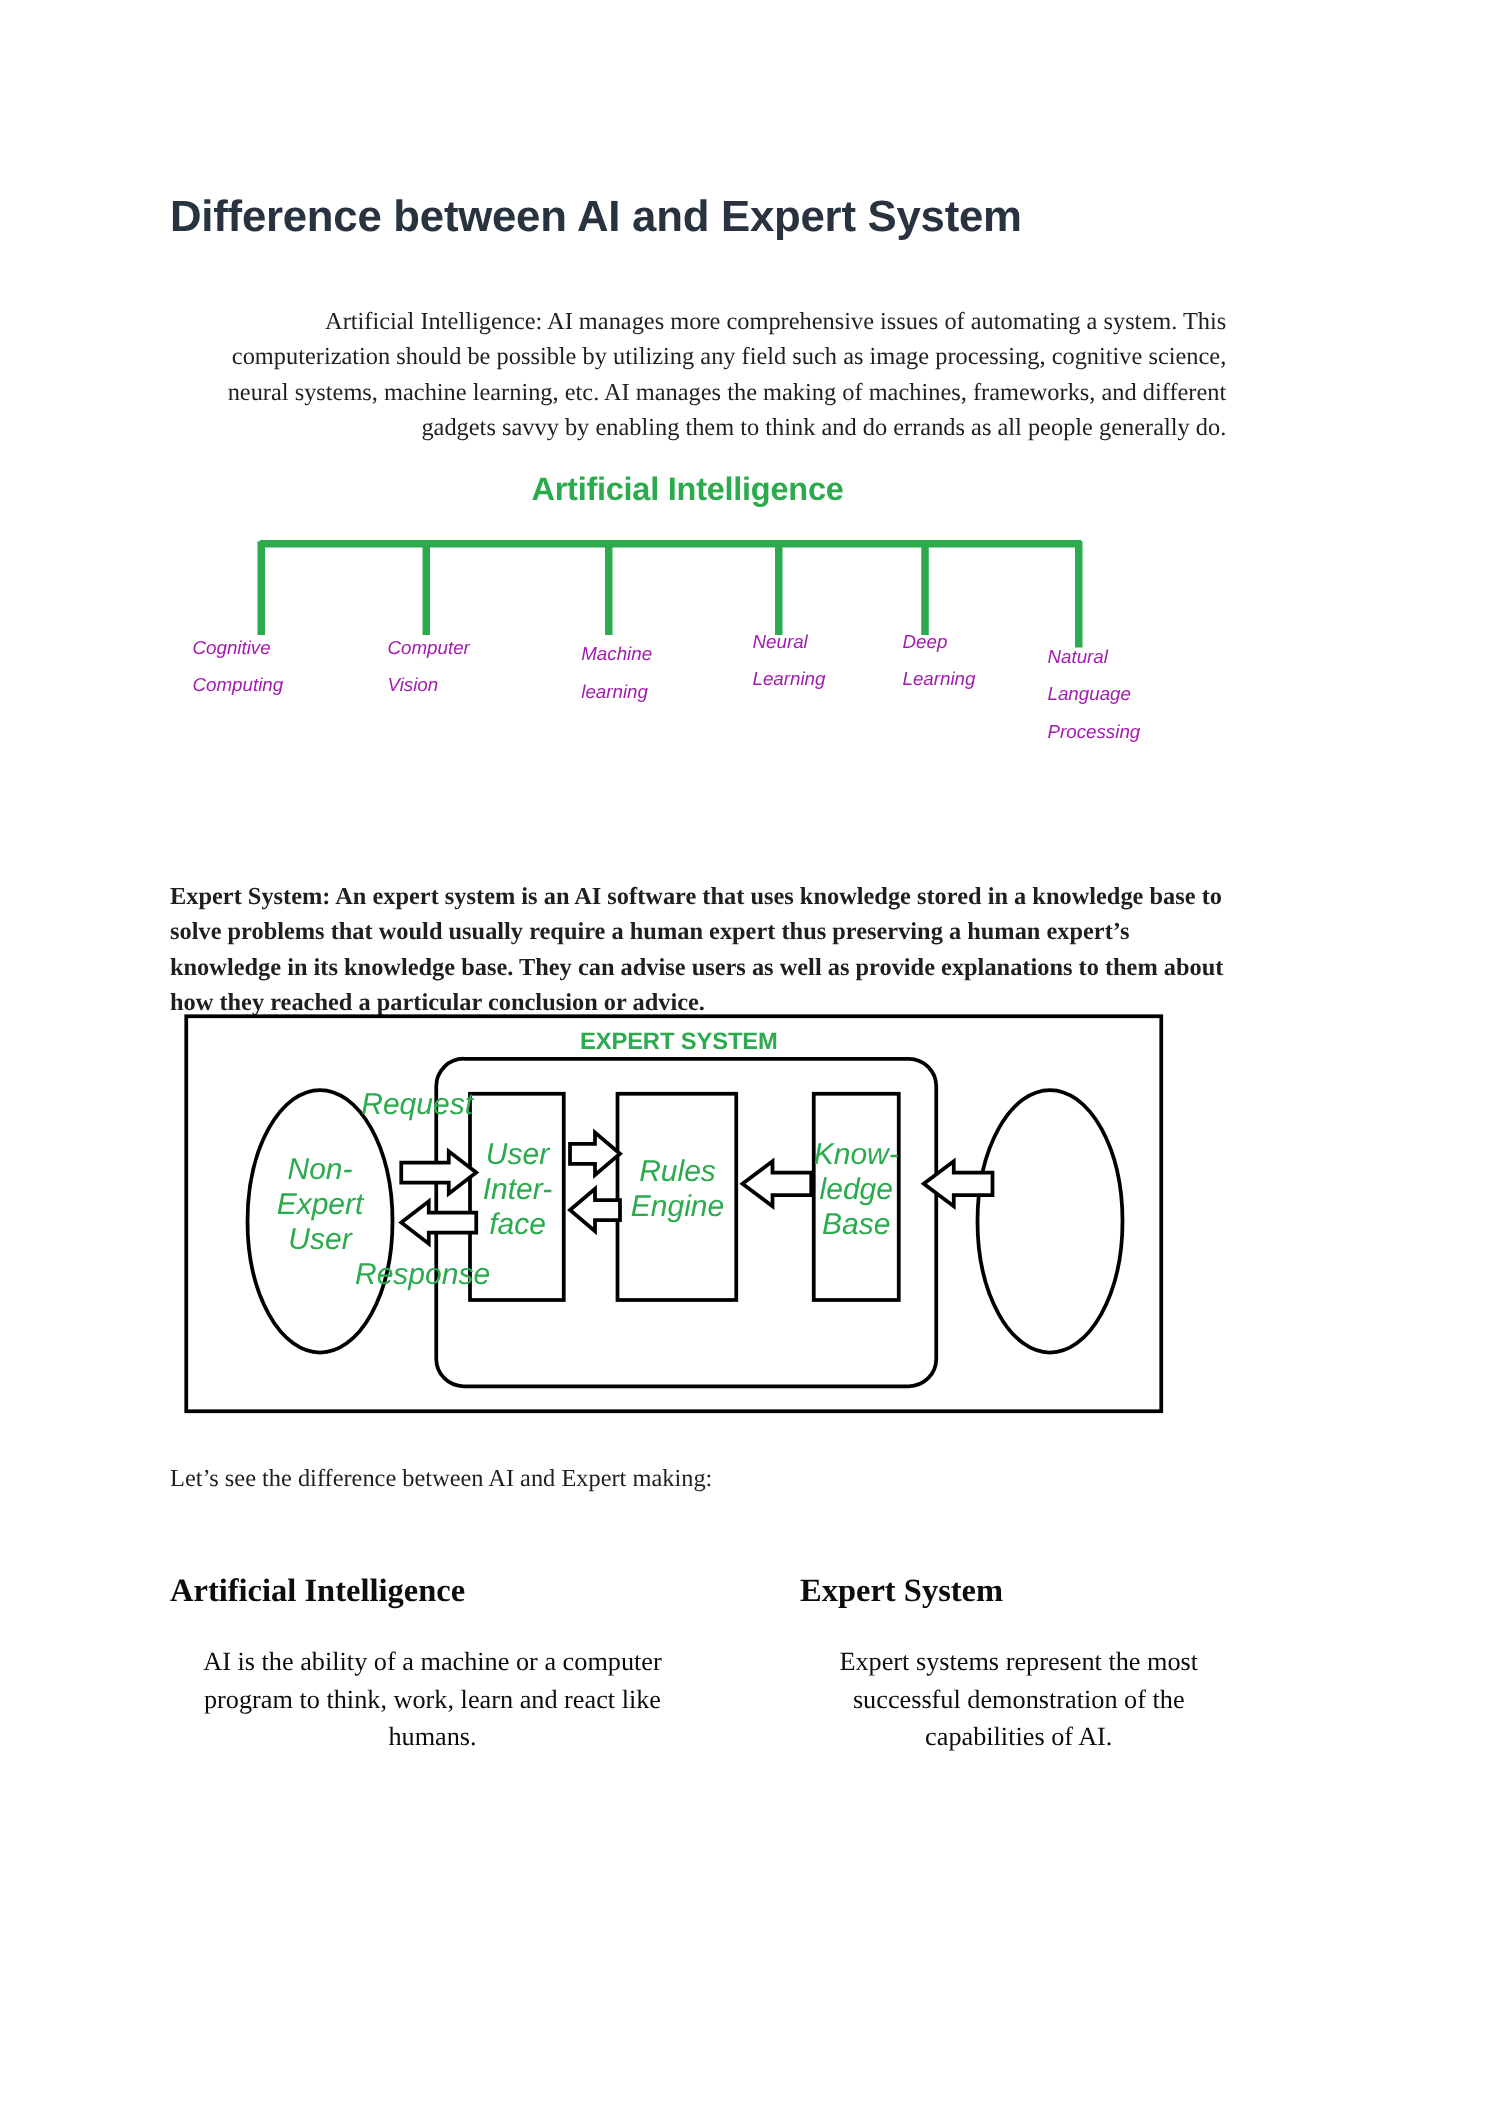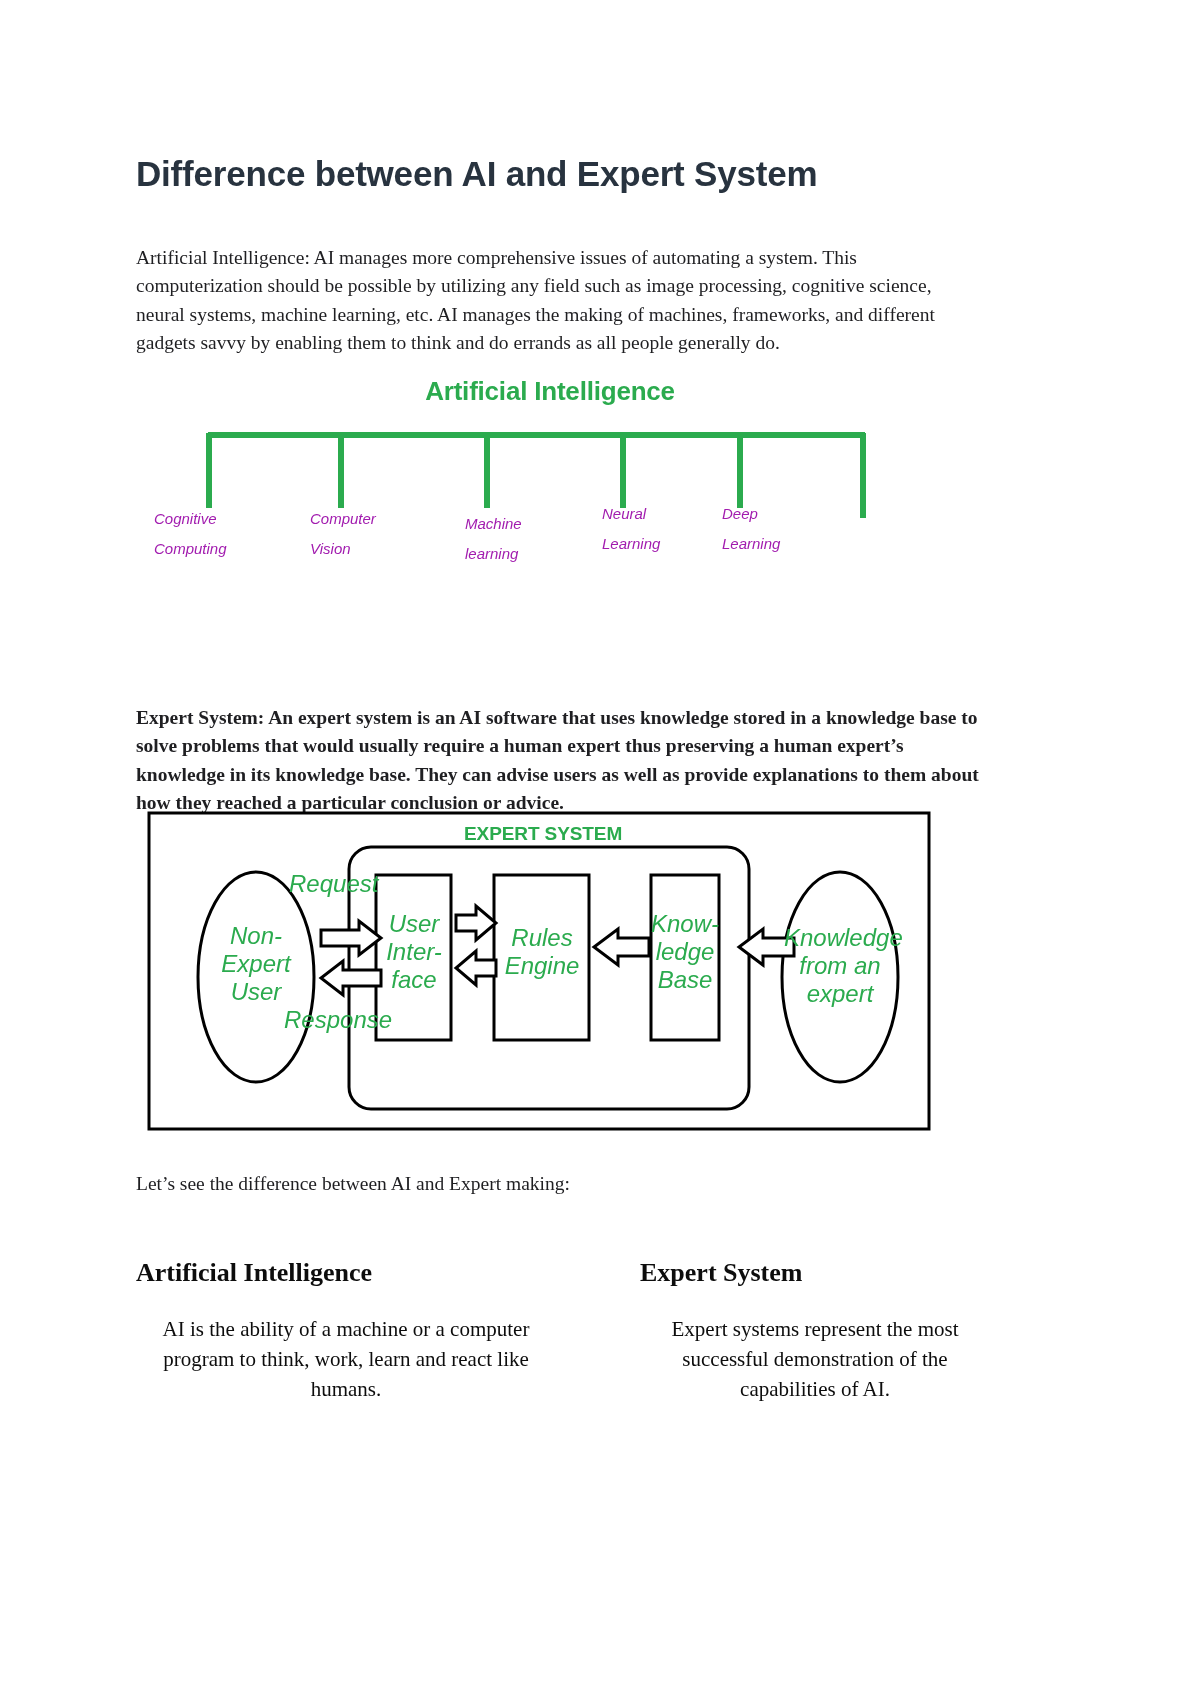--- a/index.html
+++ b/index.html
@@ -40,21 +40,21 @@
   }
 
   
   .para {
     position: absolute;
     font-family: "Liberation Serif", "DejaVu Serif", serif;
     font-size: 19.5px;
     line-height: 28.5px;
     color: #1f1f22;
   }
-  #para-ai      { left: 136px; top: 224px;  width: 845px; }
+  #para-ai      { left: 136px; top: 224px;  width: 845px; text-align: right; }
   #para-es      { left: 136px; top: 684px;  width: 845px; font-weight: bold; }
   #para-lets    { left: 136px; top: 1150px; width: 845px; }
 
   
   .ai-diagram {
     position: absolute;
     left: 150px;
     top: 368px;
     width: 800px;
     height: 240px;
@@ -176,20 +176,23 @@
 
     <div class="ai-leaf" style="left:315px; top:141px; width:110px;">Machine
 learning</div>
 
     <div class="ai-leaf" style="left:452px; top:131px; width:110px;">Neural
 Learning</div>
 
     <div class="ai-leaf" style="left:572px; top:131px; width:105px;">Deep
 Learning</div>
 
+    <div class="ai-leaf" style="left:688px; top:143px; width:120px;">Natural
+Language
+Processing</div>
   </div>
 
   <p class="para" id="para-es">Expert System: An expert system is an AI software that uses knowledge stored in a knowledge base to solve problems that would usually require a human expert thus preserving a human expert’s knowledge in its knowledge base. They can advise users as well as provide explanations to them about how they reached a particular conclusion or advice.</p>
 
   <div class="es-diagram">
 
     <svg class="es-svg" viewBox="0 0 786 322">
 
       <rect x="3" y="3" width="780" height="316" fill="none" stroke="#000" stroke-width="3"></rect>
 
@@ -228,23 +231,20 @@
 Inter-
 face</div>
 
     <div class="es-label" style="left:350px; top:114px; width:92px;">Rules
 Engine</div>
 
     <div class="es-label" style="left:497px; top:100px; width:84px;">Know-
 ledge
 Base</div>
 
-    <div class="es-label" style="left:638px; top:114px; width:112px;">Knowledge
-from an
-expert</div>
 
     <div class="es-label" style="left:143px; top:60px; width:110px; text-align:left;">Request</div>
 
     <div class="es-label" style="left:138px; top:196px; width:120px; text-align:left;">Response</div>
   </div>
 
   <p class="para" id="para-lets">Let’s see the difference between AI and Expert making:</p>
 
   <h2 class="cmp-head" id="cmp-head-left">Artificial Intelligence</h2>
 

